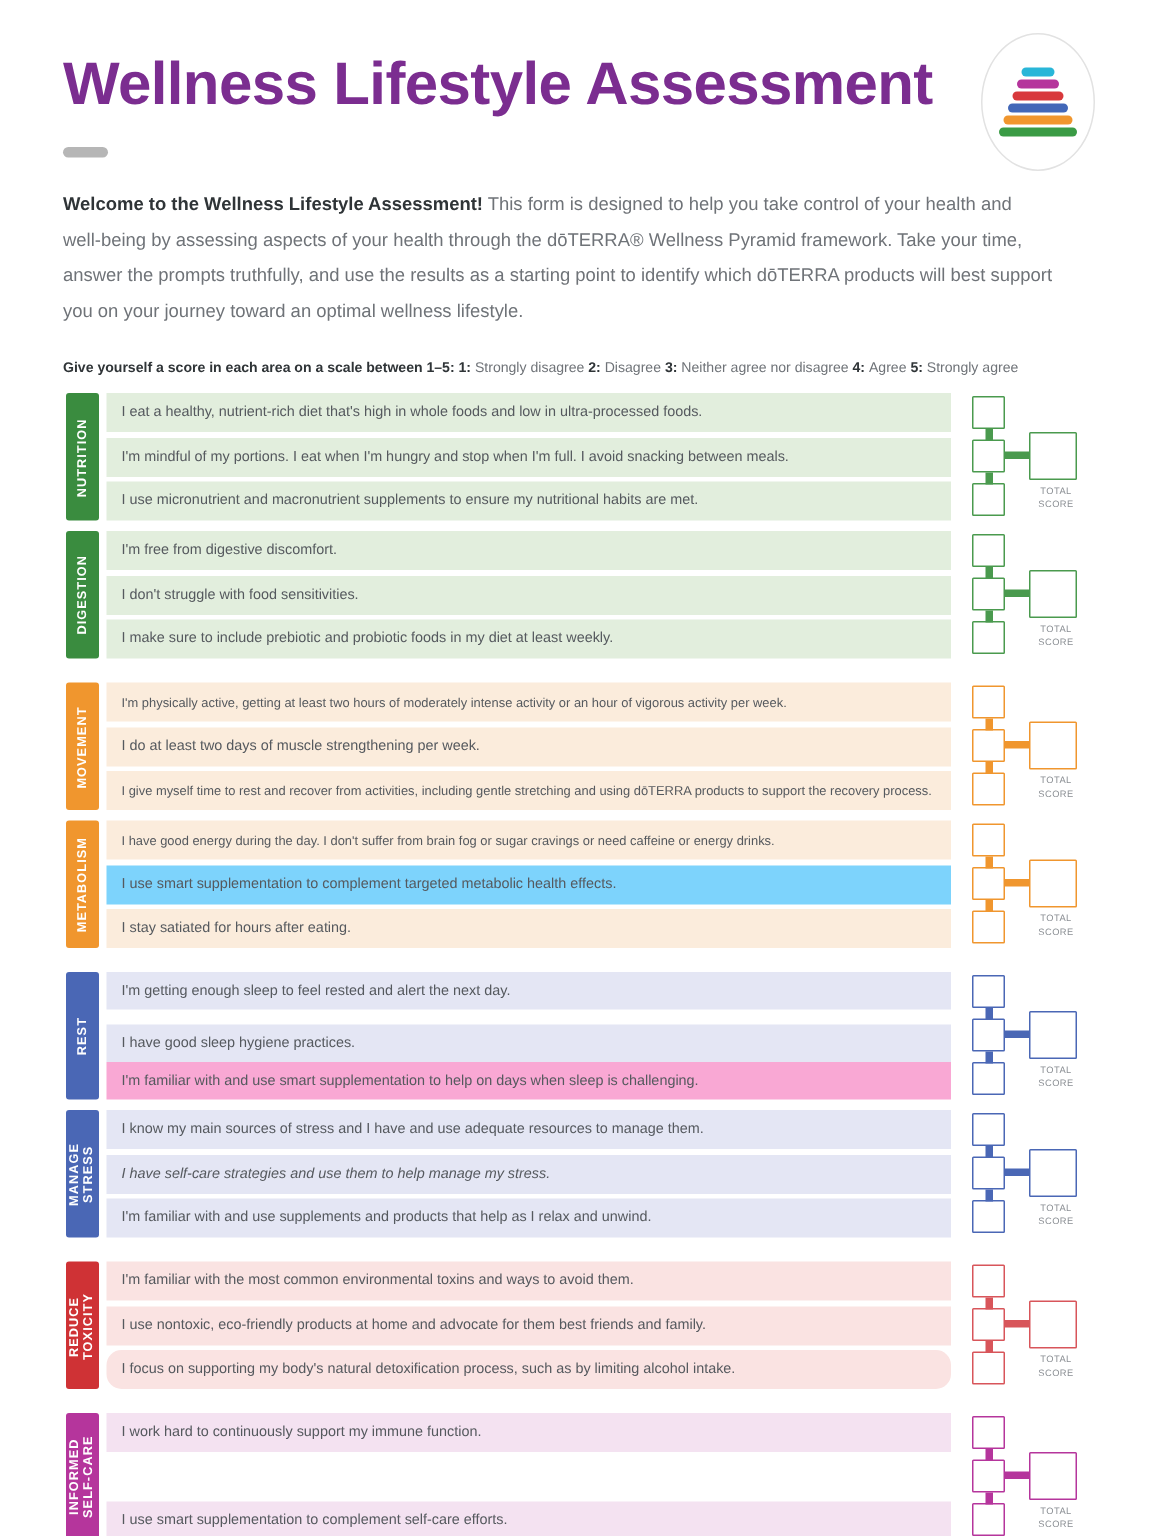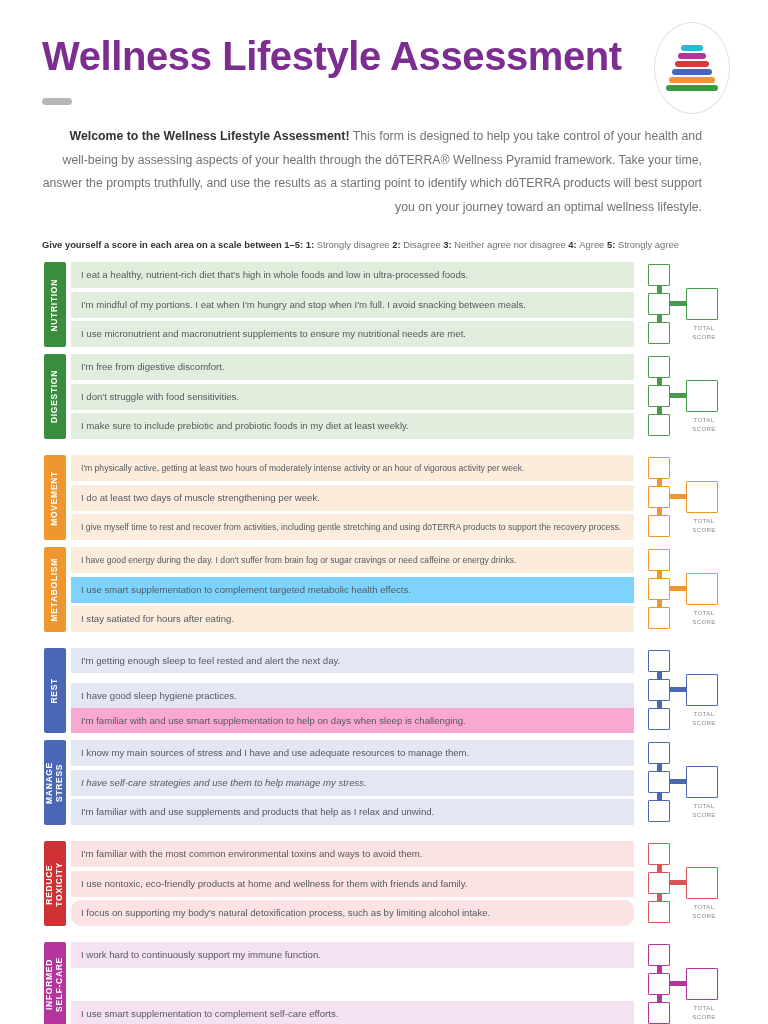--- a/index.html
+++ b/index.html
@@ -62,21 +62,20 @@
     border-radius: 3px;
   }
 
   
   .intro {
     margin: 20px 42px 12px 42px;
     font-size: 12.3px;
     line-height: 1.92;
     color: #6f7378;
     max-width: 660px;
-    text-align: right;
   }
   .intro b {
     color: #2f3437;
     font-weight: bold;
   }
 
   .scale-line {
     margin: 20px 42px 0 42px;
     font-size: 9.4px;
     color: #6f7378;
@@ -243,21 +242,21 @@
             <span>NUTRITION</span>
           </div>
           <div class="rows">
             <div class="row" style="background: rgb(226, 238, 221);">
               <span>I eat a healthy, nutrient-rich diet that's high in whole foods and low in ultra-processed foods.</span>
             </div>
             <div class="row" style="background: rgb(226, 238, 221);">
               <span>I'm mindful of my portions. I eat when I'm hungry and stop when I'm full. I avoid snacking between meals.</span>
             </div>
             <div class="row" style="background: rgb(226, 238, 221);">
-              <span>I use micronutrient and macronutrient supplements to ensure my nutritional needs are met.</span>
+              <span>I use micronutrient and macronutrient supplements to ensure my nutritional habits are met.</span>
             </div>
           </div>
           <div class="score-col">
             <div class="sbox s1" style="border-color: rgb(74, 154, 78);"></div>
             <div class="sbox s2" style="border-color: rgb(74, 154, 78);"></div>
             <div class="sbox s3" style="border-color: rgb(74, 154, 78);"></div>
             <div class="connector-v c1" style="background: rgb(74, 154, 78);"></div>
             <div class="connector-v c2" style="background: rgb(74, 154, 78);"></div>
             <div class="connector-h" style="background: rgb(74, 154, 78);"></div>
             <div class="total-box" style="border-color: rgb(74, 154, 78);"></div>
@@ -404,21 +403,21 @@
         <div class="section">
           <div class="cat-tab" style="background: rgb(207, 50, 53);">
             <span>REDUCE
 TOXICITY</span>
           </div>
           <div class="rows">
             <div class="row" style="background: rgb(250, 227, 226);">
               <span>I'm familiar with the most common environmental toxins and ways to avoid them.</span>
             </div>
             <div class="row" style="background: rgb(250, 227, 226);">
-              <span>I use nontoxic, eco-friendly products at home and wellness for them with friends and family.</span>
+              <span>I use nontoxic, eco-friendly products at home and advocate for them best friends and family.</span>
             </div>
             <div class="row" style="background: rgb(250, 227, 226); border-radius: 10px;">
               <span>I focus on supporting my body's natural detoxification process, such as by limiting alcohol intake.</span>
             </div>
           </div>
           <div class="score-col">
             <div class="sbox s1" style="border-color: rgb(216, 85, 90);"></div>
             <div class="sbox s2" style="border-color: rgb(216, 85, 90);"></div>
             <div class="sbox s3" style="border-color: rgb(216, 85, 90);"></div>
             <div class="connector-v c1" style="background: rgb(216, 85, 90);"></div>

